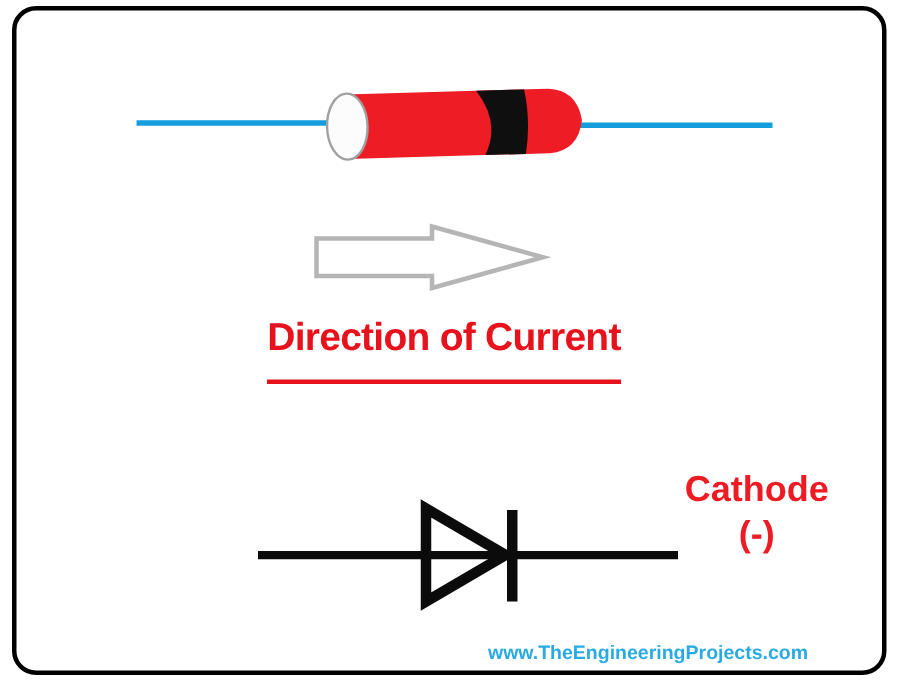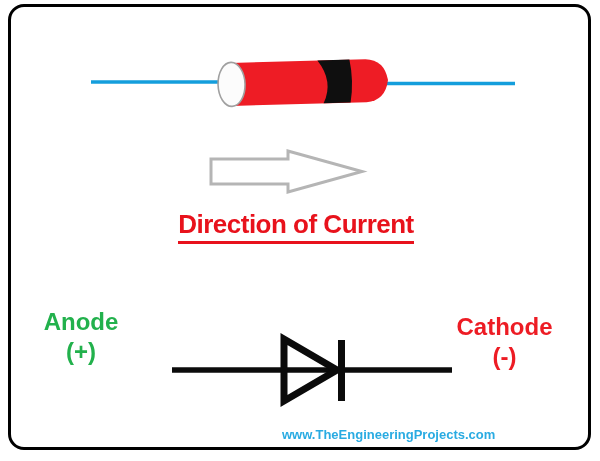--- a/index.html
+++ b/index.html
@@ -8,25 +8,25 @@
     font-family:"Liberation Sans", sans-serif;
   }
   .frame{
     position:absolute;left:8px;top:4px;width:577px;height:440px;
     border:3px solid #000;border-radius:16px;pointer-events:none;
   }
   .shapes{position:absolute;left:0;top:0;}
   .label{position:absolute;text-align:center;font-weight:bold;line-height:1.2;}
   .diode-title{left:250px;top:32px;width:100px;font-size:20px;color:#0d0d0d;}
   .direction{left:146px;top:209px;width:300px;font-size:26px;color:#e8121c;letter-spacing:-0.5px;}
-  .direction .underlined{border-bottom:3px solid #e8121c;padding-bottom:1px;display:inline-block;}
+  .direction .underlined{border-bottom:3px solid #e8121c;padding-bottom:13px;display:inline-block;}
   .anode{left:21px;top:307px;width:120px;font-size:24px;color:#22b14c;line-height:1.25;}
   .cathode{left:442px;top:312px;width:125px;font-size:24px;color:#ed1c24;line-height:1.25;}
   .watermark{
-    position:absolute;right:18px;top:427px;width:300px;text-align:left;
+    position:absolute;right:18px;top:427px;width:300px;text-align:center;
     font-size:13px;font-weight:bold;color:#29abe2;
   }
 </style>
 </head>
 <body>
 
 <div id="canvas">
 
   <svg class="shapes" width="600" height="461" viewBox="0 0 600 461">
 
@@ -46,24 +46,20 @@
     <line x1="341.5" y1="340" x2="341.5" y2="401" stroke-width="7" stroke="#0b0b0b"></line>
   </svg>
 
   <div class="frame"></div>
 
 
   <div class="label direction">
     <span class="underlined">Direction of Current</span>
   </div>
 
-  <div class="label anode">
-    <div>Anode</div>
-    <div>(+)</div>
-  </div>
 
   <div class="label cathode">
     <div>Cathode</div>
     <div>(-)</div>
   </div>
 
   <div class="watermark">www.TheEngineeringProjects.com</div>
 
 </div>
 

